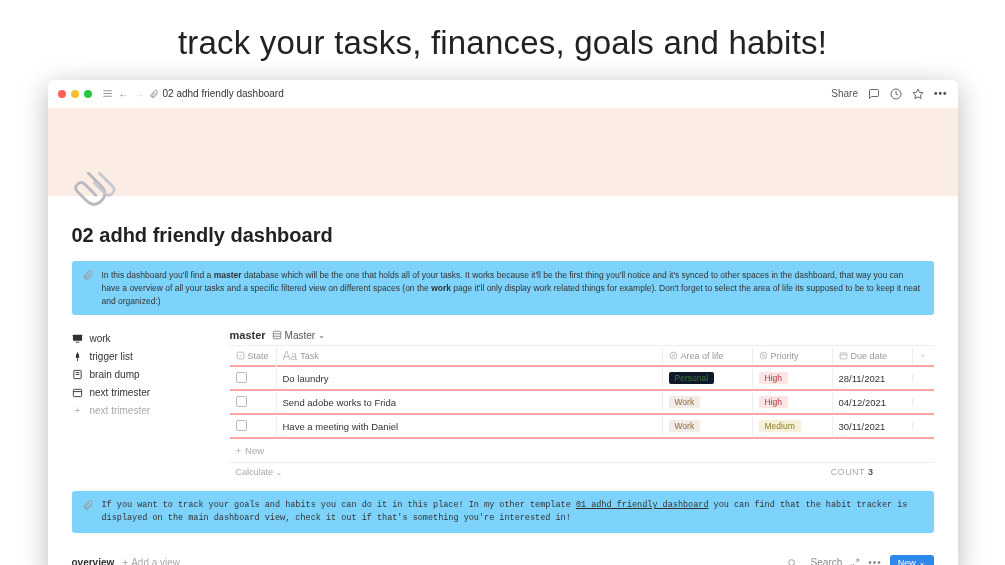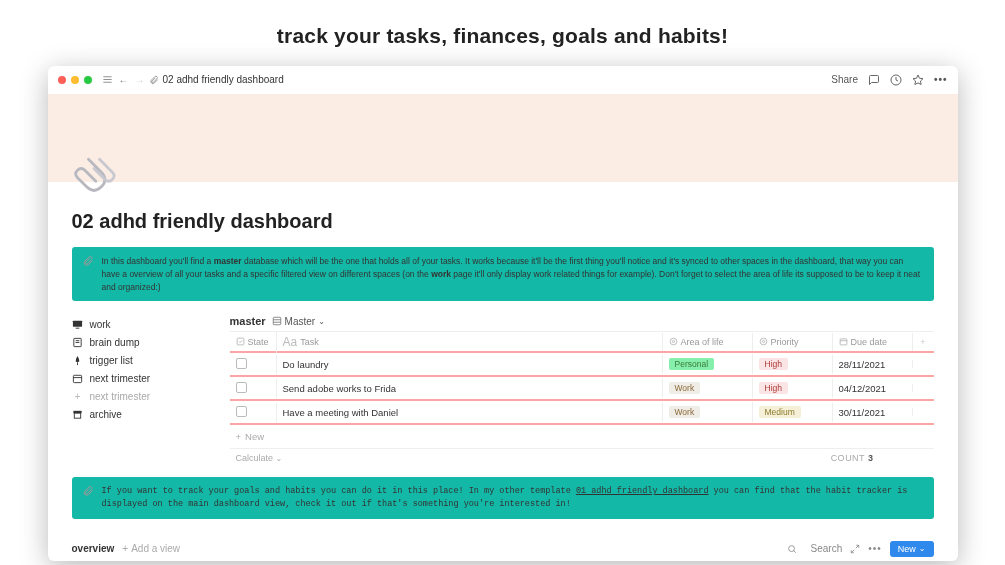--- a/index.html
+++ b/index.html
@@ -5,22 +5,22 @@
   * { box-sizing: border-box; margin: 0; padding: 0; }
   body {
     font-family: -apple-system, BlinkMacSystemFont, "Segoe UI", Helvetica, Arial, sans-serif;
     background: #fff;
     width: 1005px;
     height: 565px;
     overflow: hidden;
   }
   .page-header {
     text-align: center;
-    font-size: 21px;
-    font-weight: 700;
+    font-size: 33px;
+    font-weight: 400;
     color: #222;
     padding: 24px 0 18px 0;
     letter-spacing: 0.2px;
   }
   .window {
     margin: 0 auto;
     width: 910px;
     background: #fff;
     border-radius: 6px;
     box-shadow: 0 6px 28px rgba(0,0,0,0.28);
@@ -61,21 +61,21 @@
     height: 44px;
   }
   .page-title {
     padding-top: 28px;
     font-size: 20px;
     font-weight: 700;
     color: #222;
     margin-bottom: 14px;
   }
   .callout {
-    background: #14b8a6;
+    background: #7dd3fc;
     border-radius: 3px;
     padding: 8px 10px;
     display: flex;
     gap: 8px;
     font-size: 8.5px;
     line-height: 1.5;
     color: #333;
     margin-bottom: 14px;
   }
   .callout-icon { flex:0 0 12px; height:12px; }
@@ -112,21 +112,21 @@
   .tbl-head > div, .tbl-row > div { padding: 4px 6px; white-space:nowrap; overflow:hidden; text-overflow:ellipsis; }
   .tbl-head .th { display:flex; align-items:center; gap:3px; }
   .th-border { border-left:1px solid #eee; }
   .tbl-row { height:24px; }
   .checkbox {
     width:11px; height:11px; border:1.2px solid #bbb; border-radius:2px; display:inline-block;
   }
   .tag {
     display:inline-block; padding:1px 6px; border-radius:2px; font-size:8.5px;
   }
-  .tag-personal { background:#86efac; color:#3a7a3a; }
+  .tag-personal { background:#0f172a; color:#3a7a3a; }
   .tag-work { background:#f0ece6; color:#8a6b3a; }
   .tag-high { background:#fbe4e4; color:#b03a3a; }
   .tag-med { background:#f7f0d8; color:#8a7a2a; }
   .tbl-new { color:#aaa; font-size:9.5px; padding:6px; border-bottom:1px solid #eee; display:flex; align-items:center; gap:4px; cursor:pointer; }
   .tbl-footer { display:flex; font-size:9px; color:#aaa; padding:4px 6px; }
   .tbl-footer .calc { cursor:pointer; }
   .tbl-footer .count { margin-left:auto; margin-right:54px; letter-spacing:0.5px;text-align:center; }
   .tbl-footer .count b { color:#555; }
   .callout2 { margin-top:10px;font-family:Liberation Mono, monospace; }
   .bottom-row {
@@ -226,60 +226,51 @@
             <span class="side-icon">
               <svg width="11" height="11" viewBox="0 0 24 24" fill="#333">
                 <rect x="2" y="4" width="20" height="13" rx="1"></rect>
                 <rect x="8" y="19" width="8" height="2"></rect>
               </svg>
             </span>
             <span>work</span>
           </div>
           <div class="side-item">
             <span class="side-icon">
+              <svg width="11" height="11" viewBox="0 0 24 24" fill="#333">
+                <path d="M12 2l3 6 1 6-4 2-4-2 1-6z"></path>
+                <line x1="12" y1="16" x2="12" y2="22" stroke="#333" stroke-width="2"></line>
+              </svg>
+            </span>
+            <span>trigger list</span>
+          </div>
+          <div class="side-item">
+            <span class="side-icon">
               <svg width="11" height="11" viewBox="0 0 24 24" fill="none" stroke="#333" stroke-width="2">
                 <rect x="4" y="3" width="16" height="18" rx="1"></rect>
                 <line x1="8" y1="8" x2="16" y2="8"></line>
                 <line x1="8" y1="12" x2="16" y2="12"></line>
               </svg>
             </span>
             <span>brain dump</span>
-          </div>
-          <div class="side-item">
-            <span class="side-icon">
-              <svg width="11" height="11" viewBox="0 0 24 24" fill="#333">
-                <path d="M12 2l3 6 1 6-4 2-4-2 1-6z"></path>
-                <line x1="12" y1="16" x2="12" y2="22" stroke="#333" stroke-width="2"></line>
-              </svg>
-            </span>
-            <span>trigger list</span>
           </div>
           <div class="side-item">
             <span class="side-icon">
               <svg width="11" height="11" viewBox="0 0 24 24" fill="none" stroke="#333" stroke-width="2">
                 <rect x="3" y="5" width="18" height="16" rx="2"></rect>
                 <line x1="3" y1="10" x2="21" y2="10"></line>
               </svg>
             </span>
             <span>next trimester</span>
           </div>
           <div class="side-item muted">
             <span class="side-icon">
               <span style="color:#bbb">+</span>
             </span>
             <span>next trimester</span>
-          </div>
-          <div class="side-item">
-            <span class="side-icon">
-              <svg width="11" height="11" viewBox="0 0 24 24" fill="#333">
-                <rect x="3" y="4" width="18" height="5"></rect>
-                <rect x="5" y="9" width="14" height="11" fill="none" stroke="#333" stroke-width="2"></rect>
-              </svg>
-            </span>
-            <span>archive</span>
           </div>
         </div>
 
       <div class="db-area">
         <div class="db-header">
           <span class="db-title">master</span>
           <span class="db-view">
             <svg width="10" height="10" viewBox="0 0 24 24" fill="none" stroke="#777" stroke-width="2">
                 <rect x="3" y="3" width="18" height="18" rx="2"></rect>
                 <line x1="3" y1="9" x2="21" y2="9"></line>

